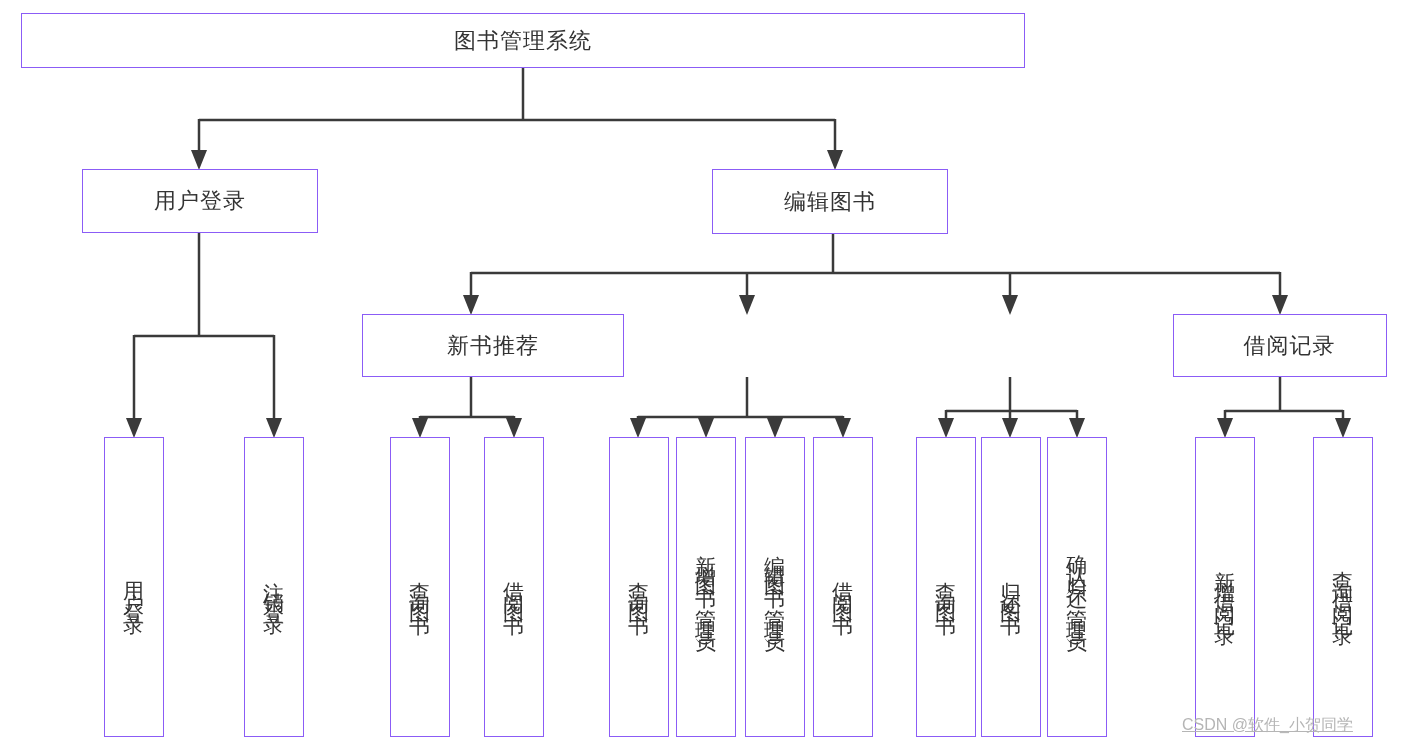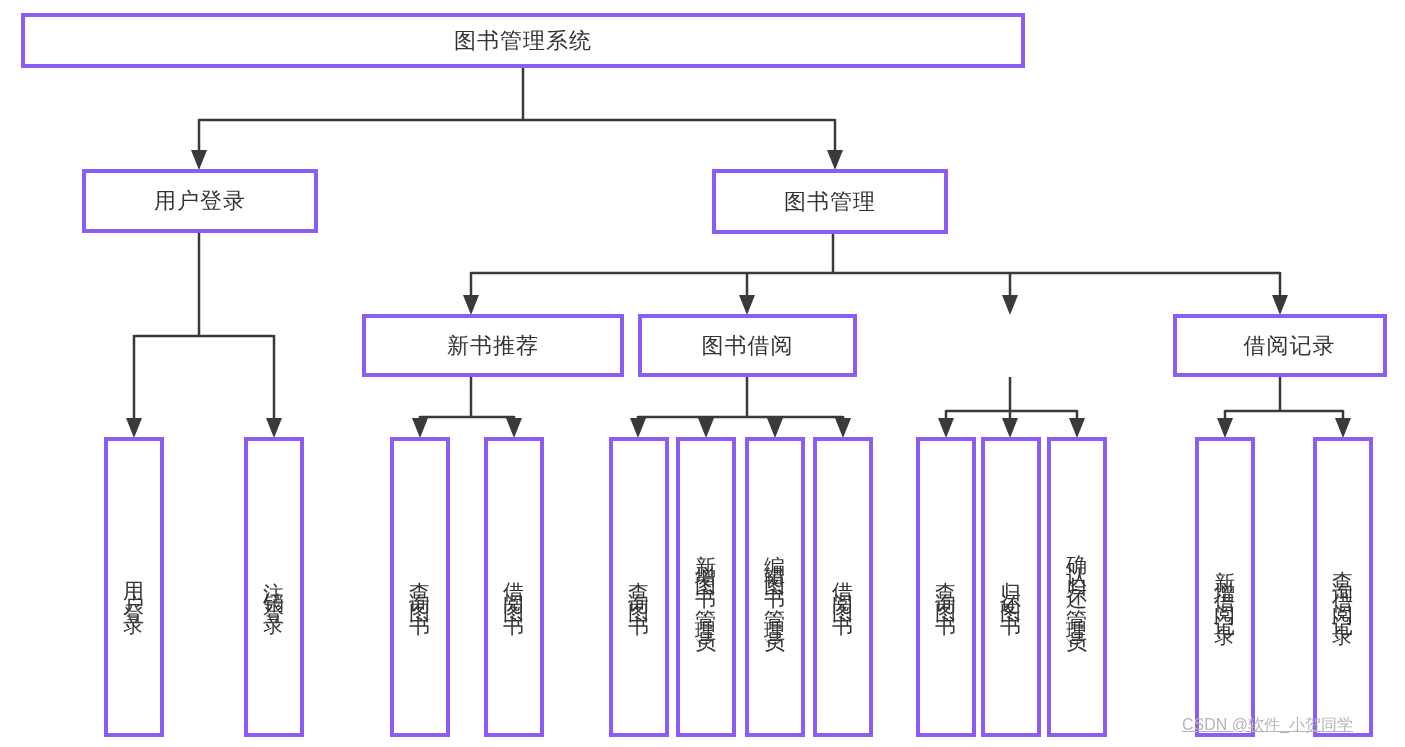--- a/index.html
+++ b/index.html
@@ -6,21 +6,21 @@
   #canvas{
     position:relative;
     width:1405px;height:747px;
     background:#ffffff;
     font-family:"Liberation Sans","DejaVu Sans",sans-serif;
     overflow:hidden;
   }
   .box{
     position:absolute;
     box-sizing:border-box;
-    border:4px solid #8b5cf6;
+    border:1px solid #8b5cf6;
     background:#ffffff;
     display:flex;
     align-items:center;
     justify-content:center;
     color:#333333;
     z-index:2;
   }
   .h-label{font-size:22px;letter-spacing:1px;white-space:nowrap;}
   .v-box{
     writing-mode:vertical-rl;
@@ -138,29 +138,26 @@
   </svg>
 
   <div class="box" id="root-box">
     <span class="h-label">图书管理系统</span>
   </div>
 
   <div class="box" id="user-login">
     <span class="h-label">用户登录</span>
   </div>
   <div class="box" id="book-mgmt">
-    <span class="h-label">图书管理</span>
+    <span class="h-label">编辑图书</span>
   </div>
 
   <div class="box" id="new-books">
     <span class="h-label">新书推荐</span>
   </div>
-  <div class="box" id="book-borrow">
-    <span class="h-label">图书借阅</span>
-  </div>
   <div class="box" id="borrow-records">
     <span class="h-label">借阅记录</span>
   </div>
 
   <div class="box leaf v-box" id="leaf-user-login">
     <span class="v-text">用户登录</span>
   </div>
   <div class="box leaf v-box" id="leaf-logout">
     <span class="v-text">注销登录</span>
   </div>

